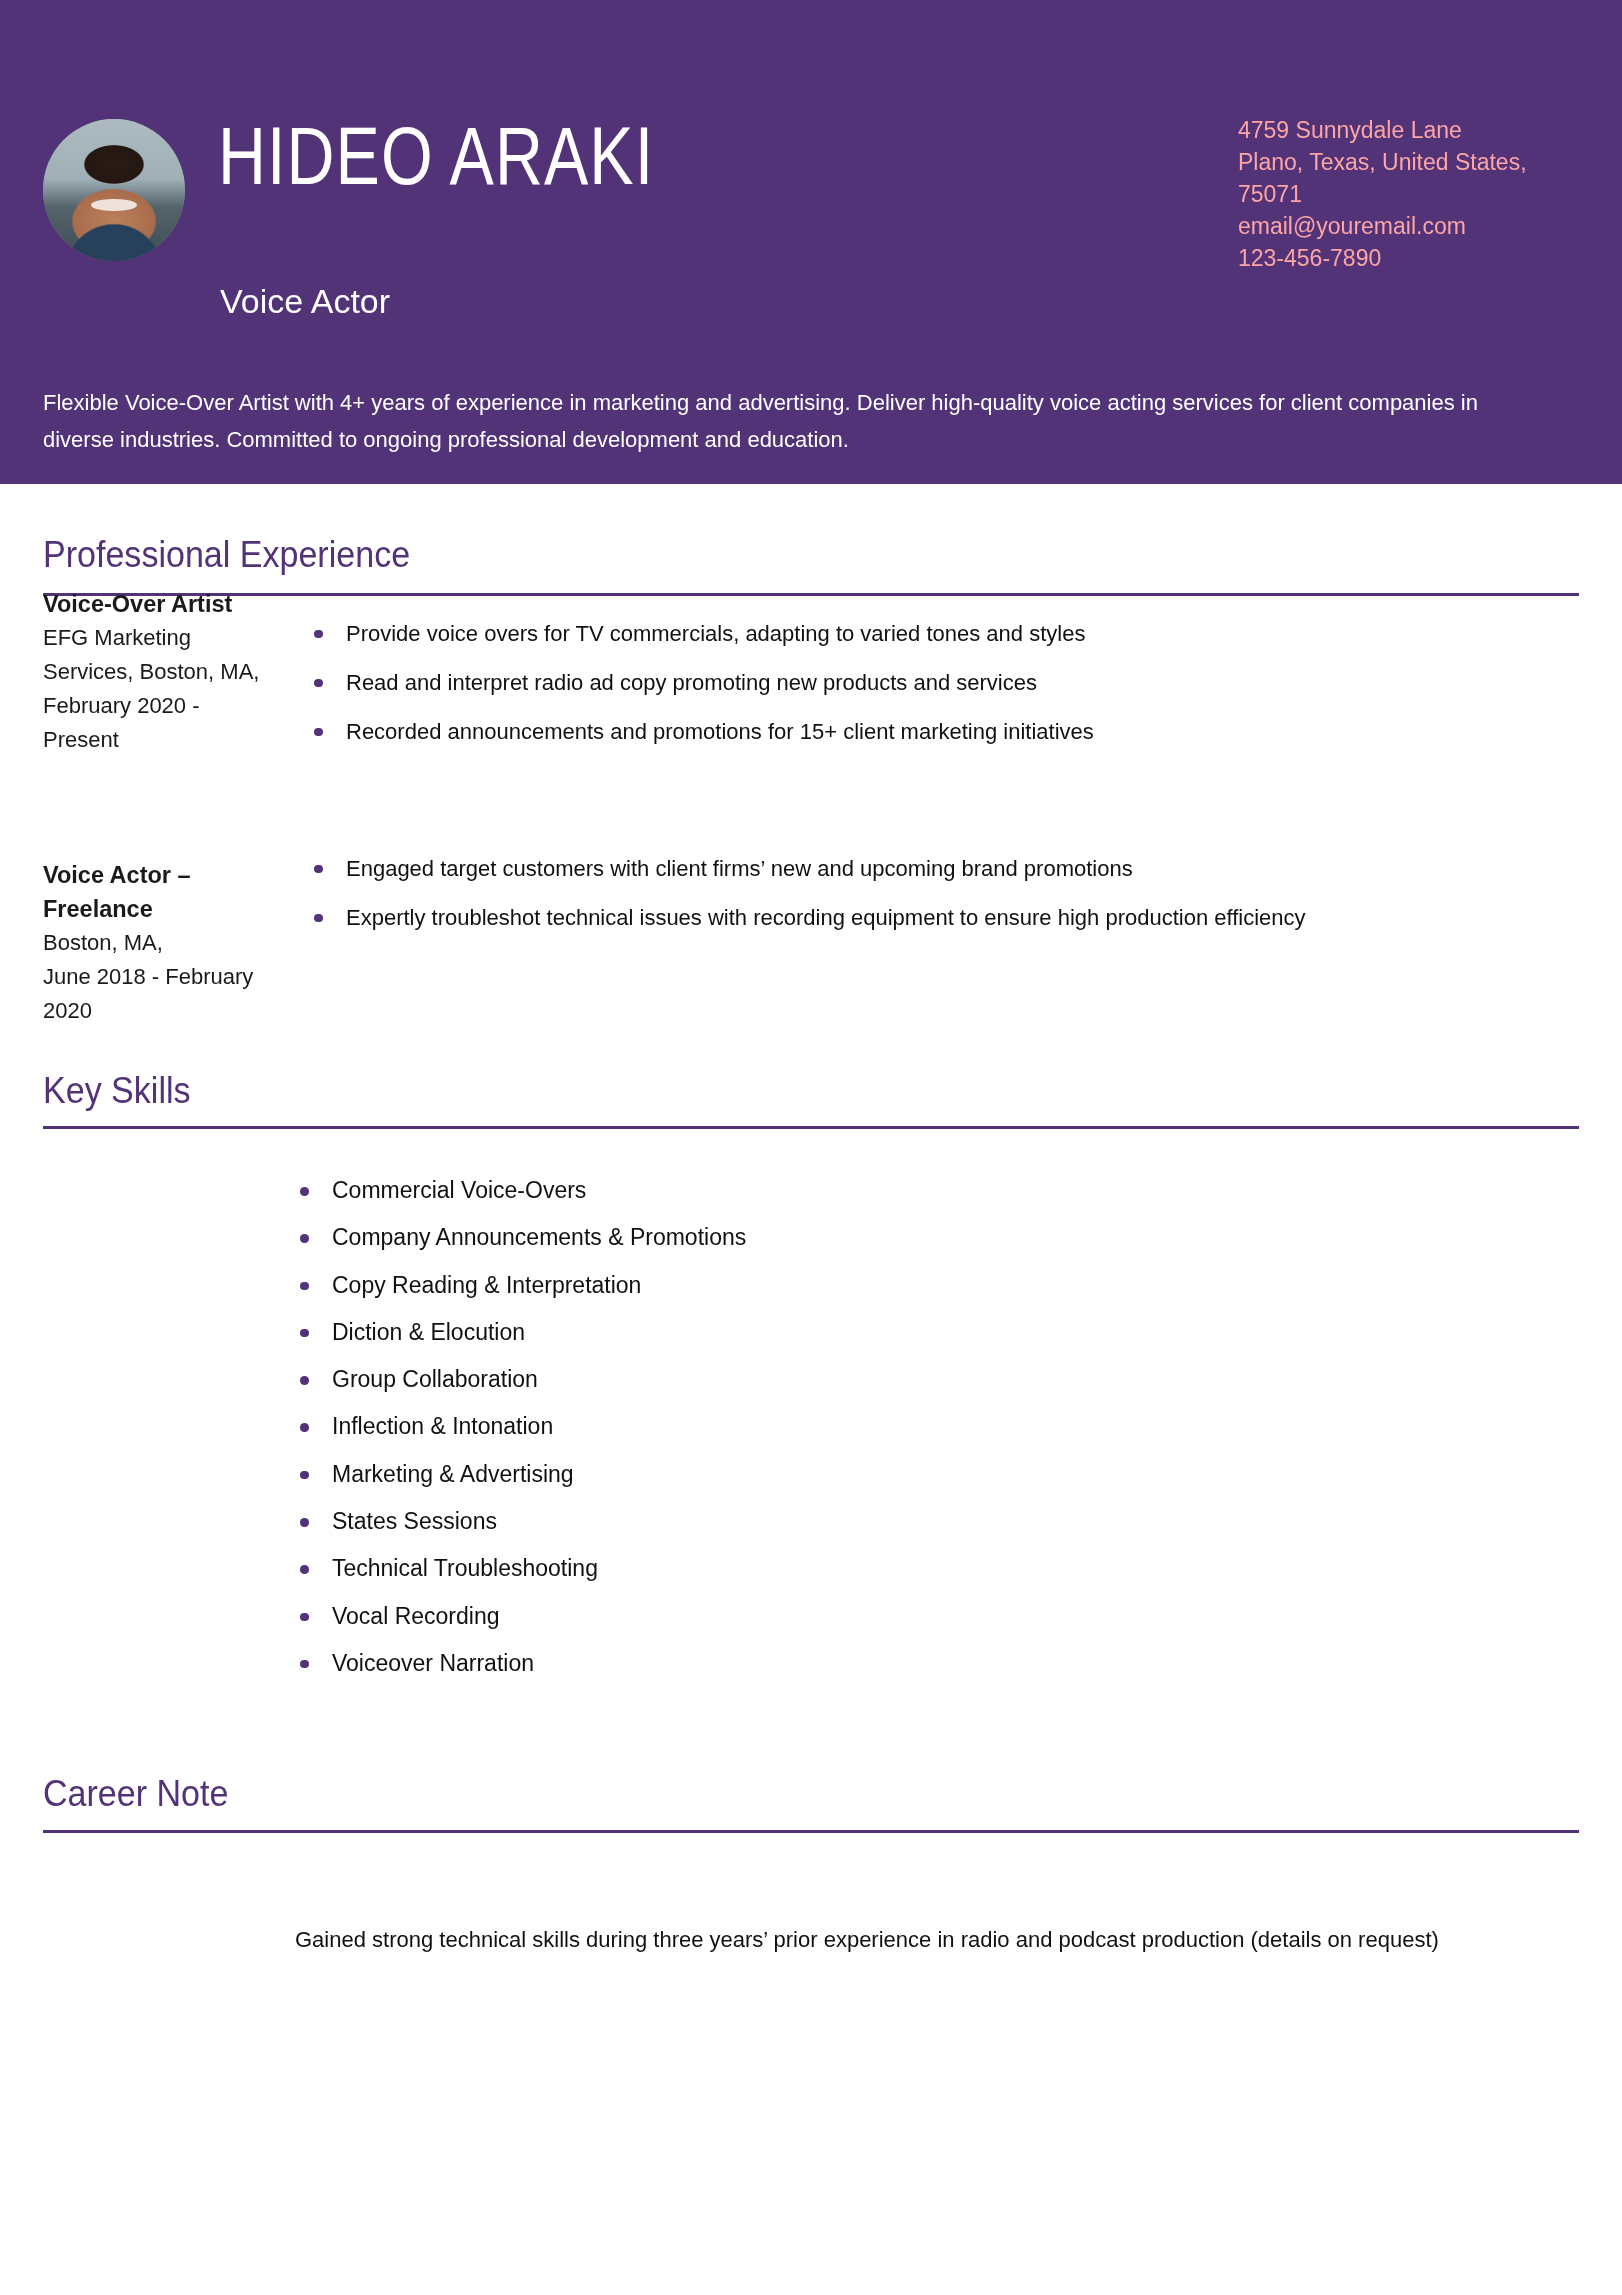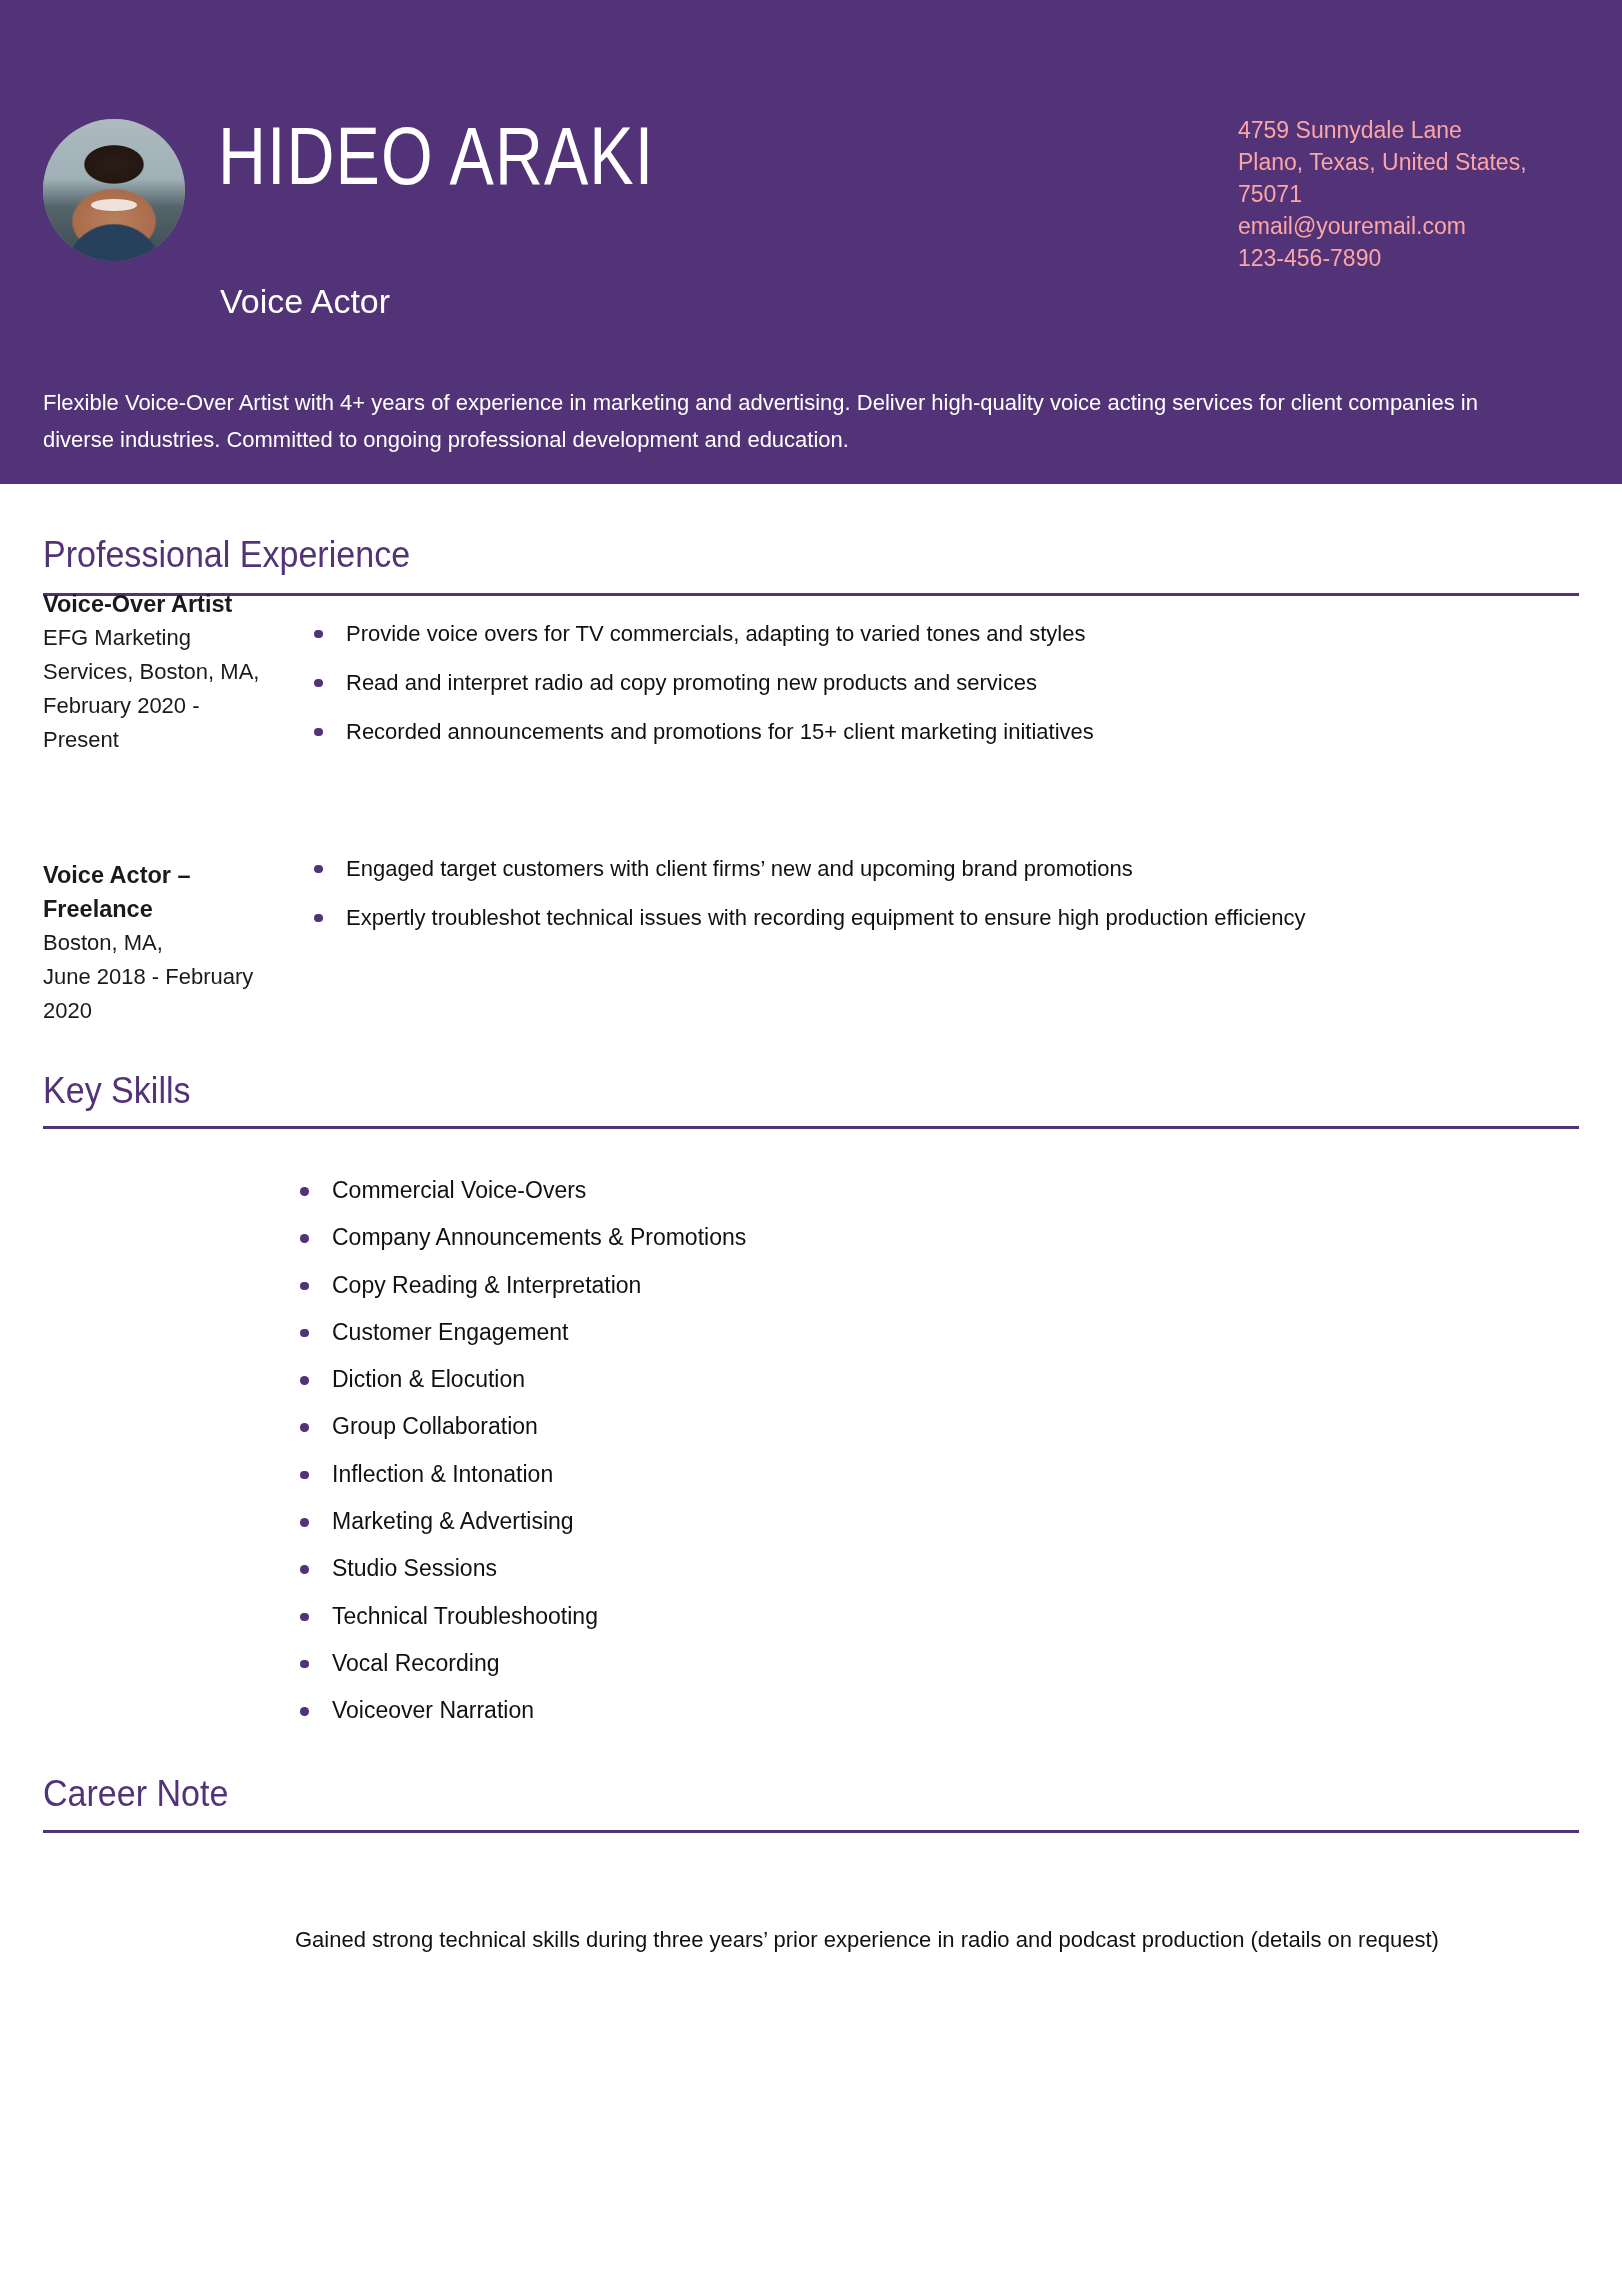--- a/index.html
+++ b/index.html
@@ -258,26 +258,25 @@
     <li>Expertly troubleshot technical issues with recording equipment to ensure high production efficiency</li>
   </ul>
 
   <div class="section-title" style="left:43px; top:1072px;">Key Skills</div>
   <div class="section-rule" style="top:1126px;"></div>
 
   <ul id="skills-list">
     <li>Commercial Voice-Overs</li>
     <li>Company Announcements &amp; Promotions</li>
     <li>Copy Reading &amp; Interpretation</li>
-    <li>Customer Engagement</li>
     <li>Diction &amp; Elocution</li>
     <li>Group Collaboration</li>
     <li>Inflection &amp; Intonation</li>
     <li>Marketing &amp; Advertising</li>
-    <li>Studio Sessions</li>
+    <li>States Sessions</li>
     <li>Technical Troubleshooting</li>
     <li>Vocal Recording</li>
     <li>Voiceover Narration</li>
   </ul>
 
   <div class="section-title" style="left:43px; top:1775px;">Career Note</div>
   <div class="section-rule" style="top:1830px;"></div>
 
   <div id="career-note-text">Gained strong technical skills during three years’ prior experience in radio and podcast production (details on request)</div>
 

